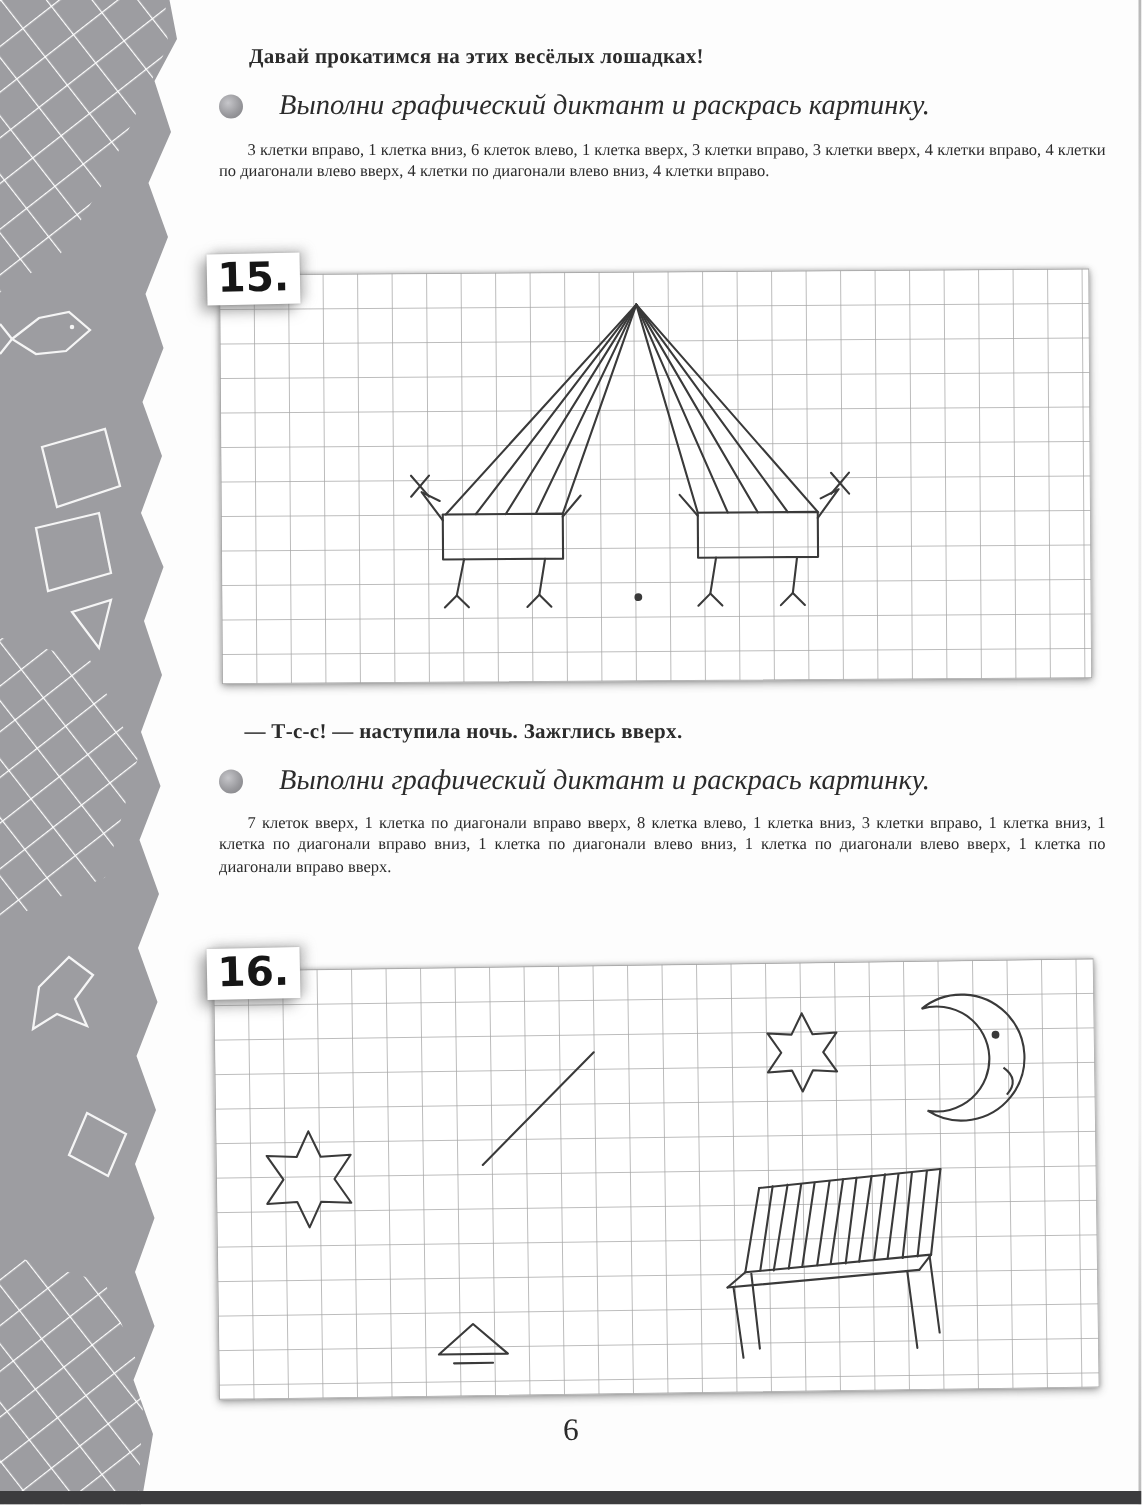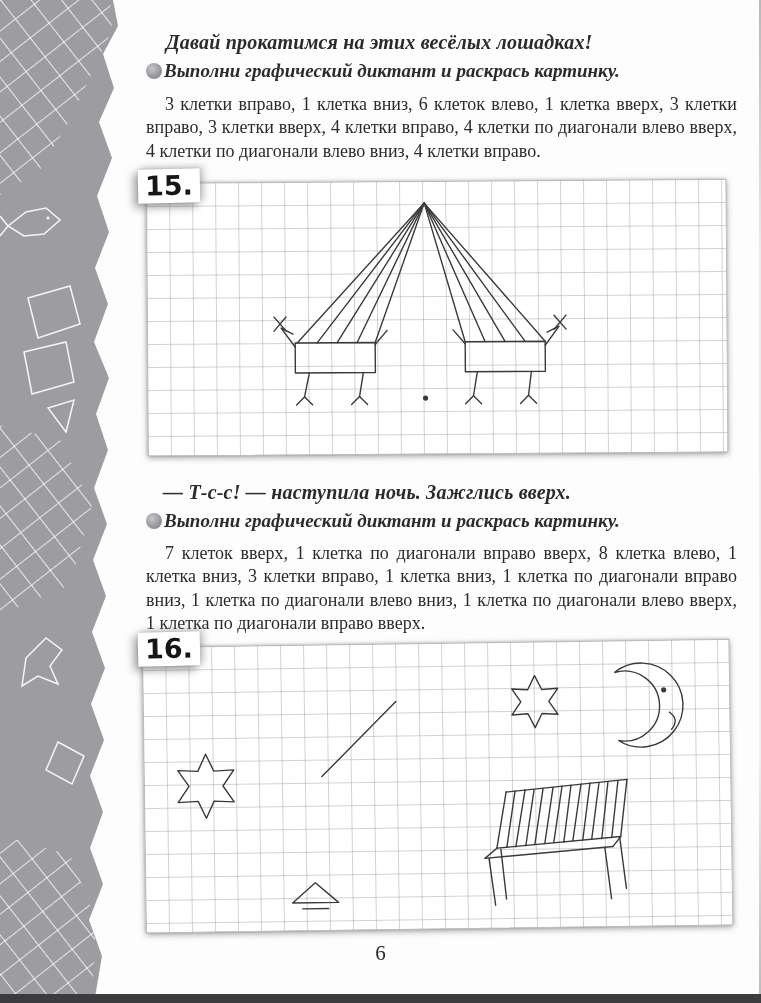--- a/index.html
+++ b/index.html
@@ -8,41 +8,41 @@
     position:relative;
     background:#fdfdfd;
     font-family:"Liberation Serif", serif;
     color:#2b2b2b;
     overflow:hidden;
   }
   .margin-svg { position:absolute; left:0; top:0; z-index:1; }
 
   .intro {
     position:absolute;
-    font-style:italic; font-weight:bold;
-    font-size:20px; letter-spacing:.2px;
+    font-weight:bold;
+    font-size:14px; letter-spacing:.2px;
     z-index:2;
   }
   .pos-intro1 { left:166px; top:31px; width:575px; }
   .pos-intro2 { left:163px; top:481px; width:575px; }
 
   .taskline {
-    position:absolute; display:flex; align-items:center; gap:2px;
-    font-style:italic; font-weight:bold; font-size:19px; z-index:2;
+    position:absolute; display:flex; align-items:center; gap:24px;
+    font-style:italic; font-weight:normal; font-size:19px; z-index:2;
   }
   .pos-task1 { left:146px; top:60px; }
   .pos-task2 { left:146px; top:510px; }
   .bullet {
     width:16px; height:16px; border-radius:50%; flex:0 0 auto;
     background:radial-gradient(circle at 38% 35%, #c6c6ca 0%, #9a9a9e 55%, #7d7d81 100%);
   }
 
   .instr {
     position:absolute; width:591px;
-    font-size:18px; line-height:1.3;
+    font-size:11px; line-height:1.3;
     text-align:justify; text-indent:19px; z-index:2;
   }
   .pos-instr1 { left:146px; top:93px; }
   .pos-instr2 { left:146px; top:542px; }
 
   .badge {
     position:absolute; z-index:4;
     background:#fff; padding:1px 7px 2px;
     font-family:"DejaVu Sans", sans-serif; font-weight:bold;
     font-size:27px; color:#161616;

